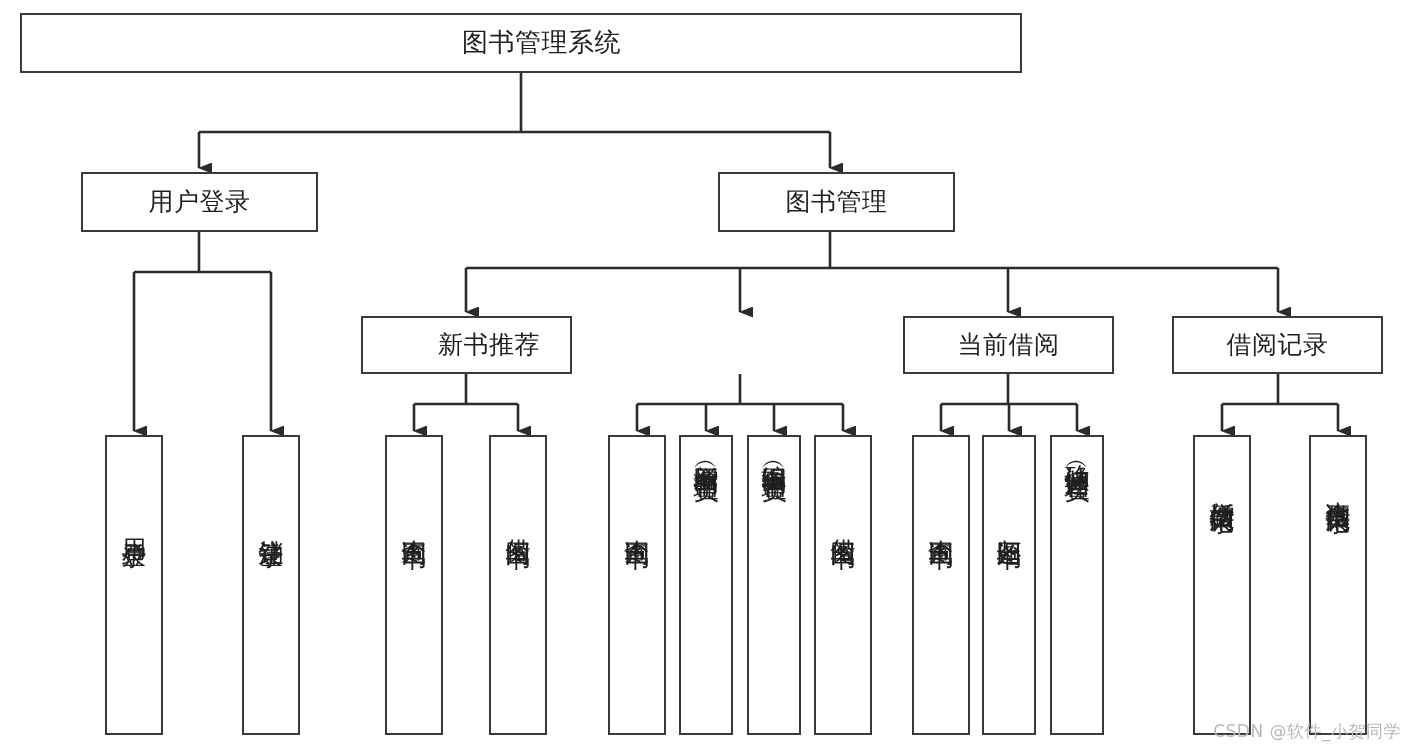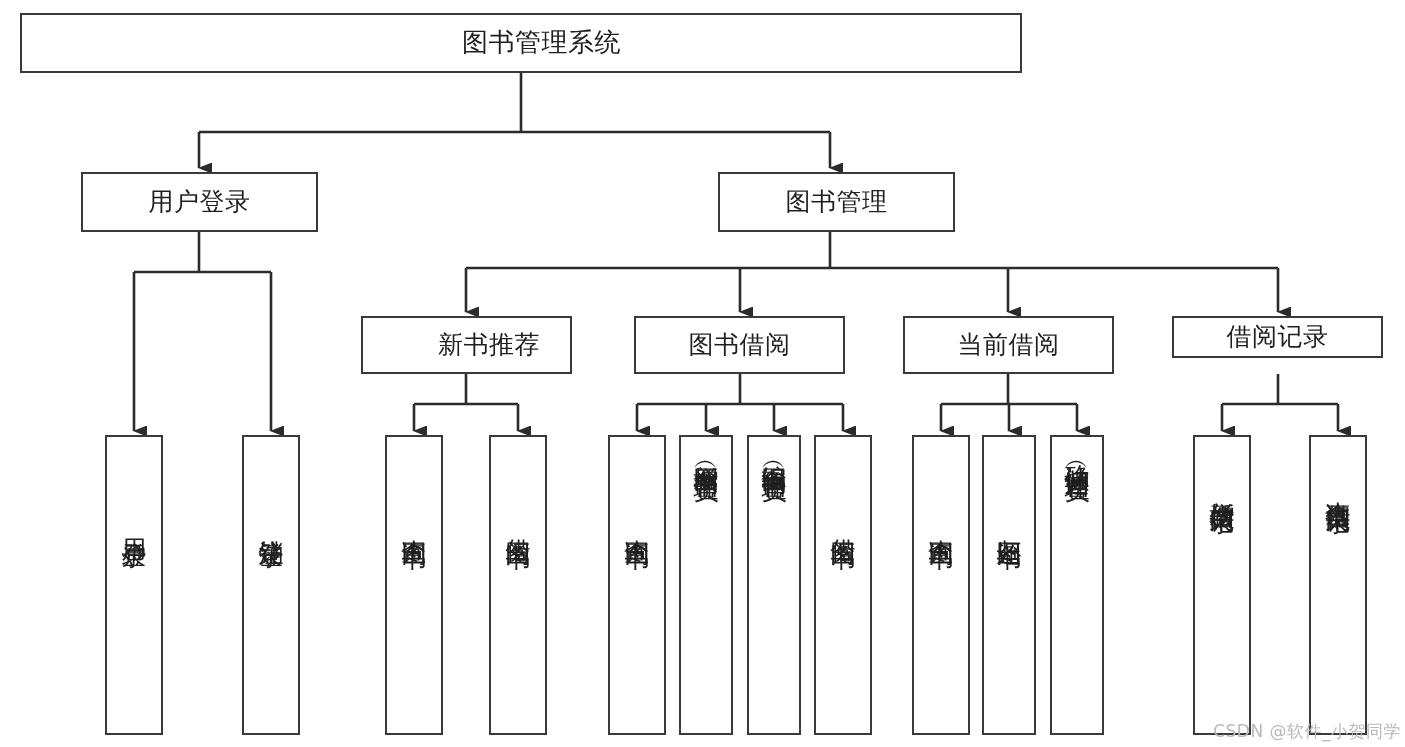--- a/index.html
+++ b/index.html
@@ -137,29 +137,26 @@
   </div>
 
   <div class="node node-h" style="left:711px; top:172px; width:237px; height:60px;margin-left:7px;">
     <span class="node-label">图书管理</span>
   </div>
 
   <div class="node node-h" style="left:361px; top:316px; width:211px; height:58px;padding-left:45px;">
     <span class="node-label">新书推荐</span>
   </div>
 
-  <div class="node node-h" style="left:634px; top:316px; width:211px; height:58px;">
-    <span class="node-label">图书借阅</span>
-  </div>
 
   <div class="node node-h" style="left:903px; top:316px; width:211px; height:58px;">
     <span class="node-label">当前借阅</span>
   </div>
 
-  <div class="node node-h" style="left:1172px; top:316px; width:211px; height:42px;">
+  <div class="node node-h" style="left:1172px; top:316px; width:211px; height:58px;">
     <span class="node-label">借阅记录</span>
   </div>
 
   <div class="node node-v" style="left:105px; top:435px; width:58px; height:300px; padding-top:82px;">
     <span class="node-label">用户登录</span>
   </div>
 
   <div class="node node-v" style="left:242px; top:435px; width:58px; height:300px; padding-top:82px;">
     <span class="node-label">注销登录</span>
   </div>

